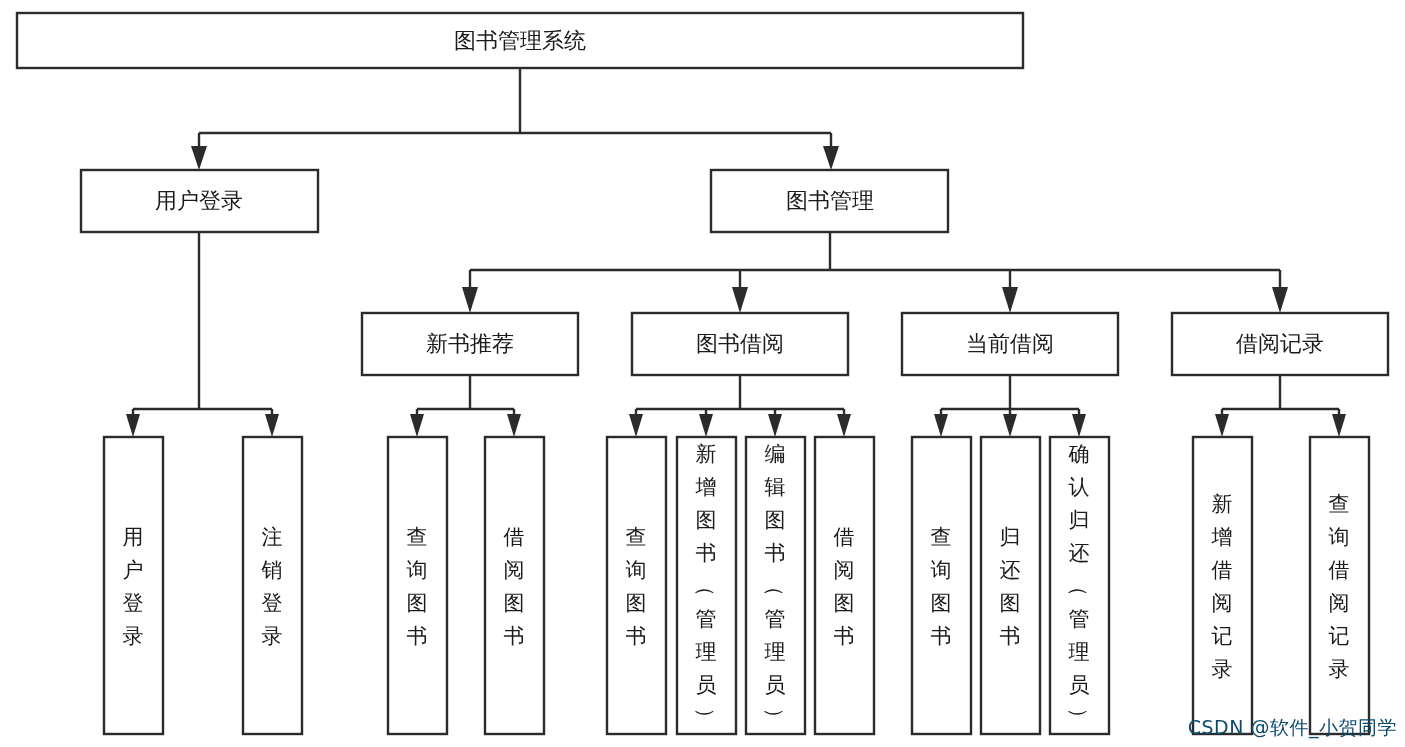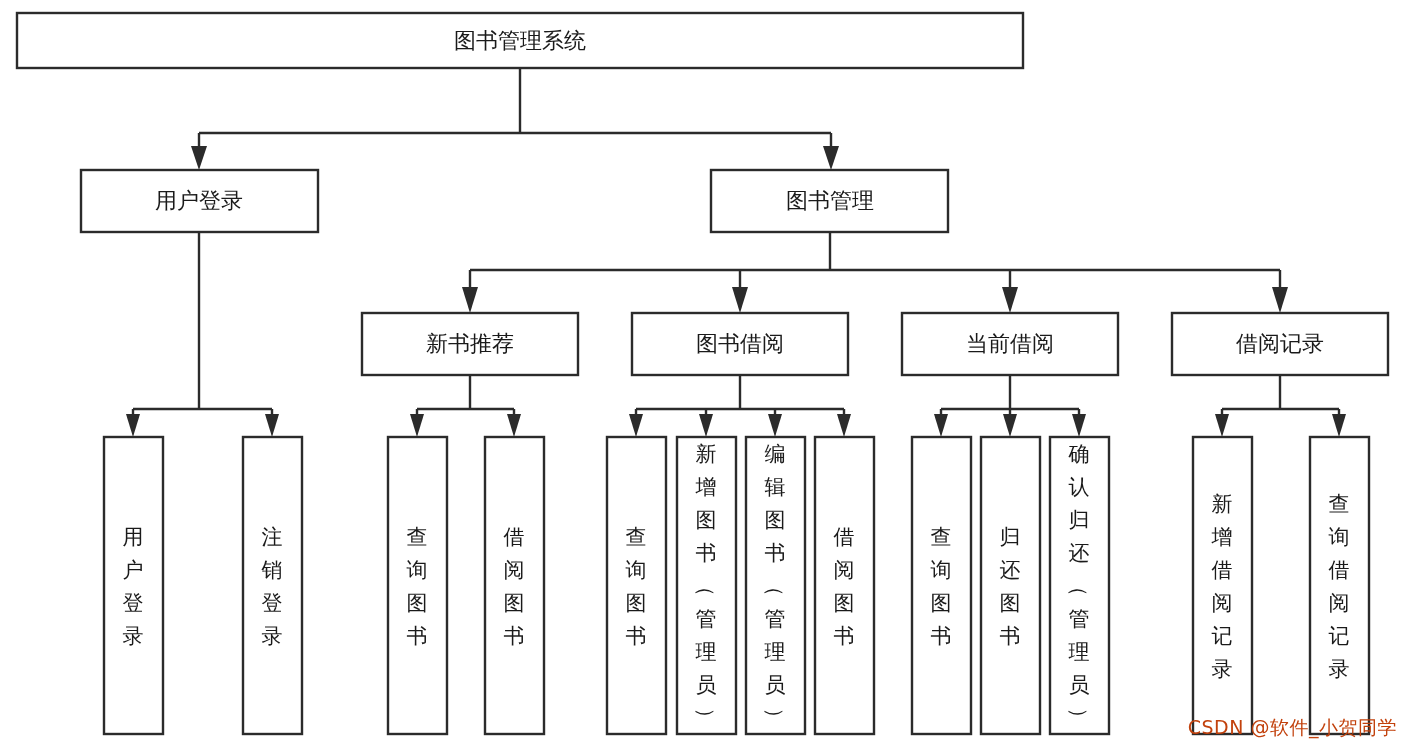--- a/index.html
+++ b/index.html
@@ -52,21 +52,21 @@
     font-size: 21px;
     fill: #1a1a1a;
     text-anchor: middle;
   }
   .watermark-text {
     position: absolute;
     right: 8px;
     bottom: 6px;
     font-family: "DejaVu Sans", "Liberation Sans", sans-serif;
     font-size: 19px;
-    color: #c2410c;
+    color: #0c4a6e;
     letter-spacing: 0.5px;
     white-space: nowrap;
     pointer-events: none;
   }
 </style>
 </head>
 <body>
 
 <div id="diagram-root">
 

